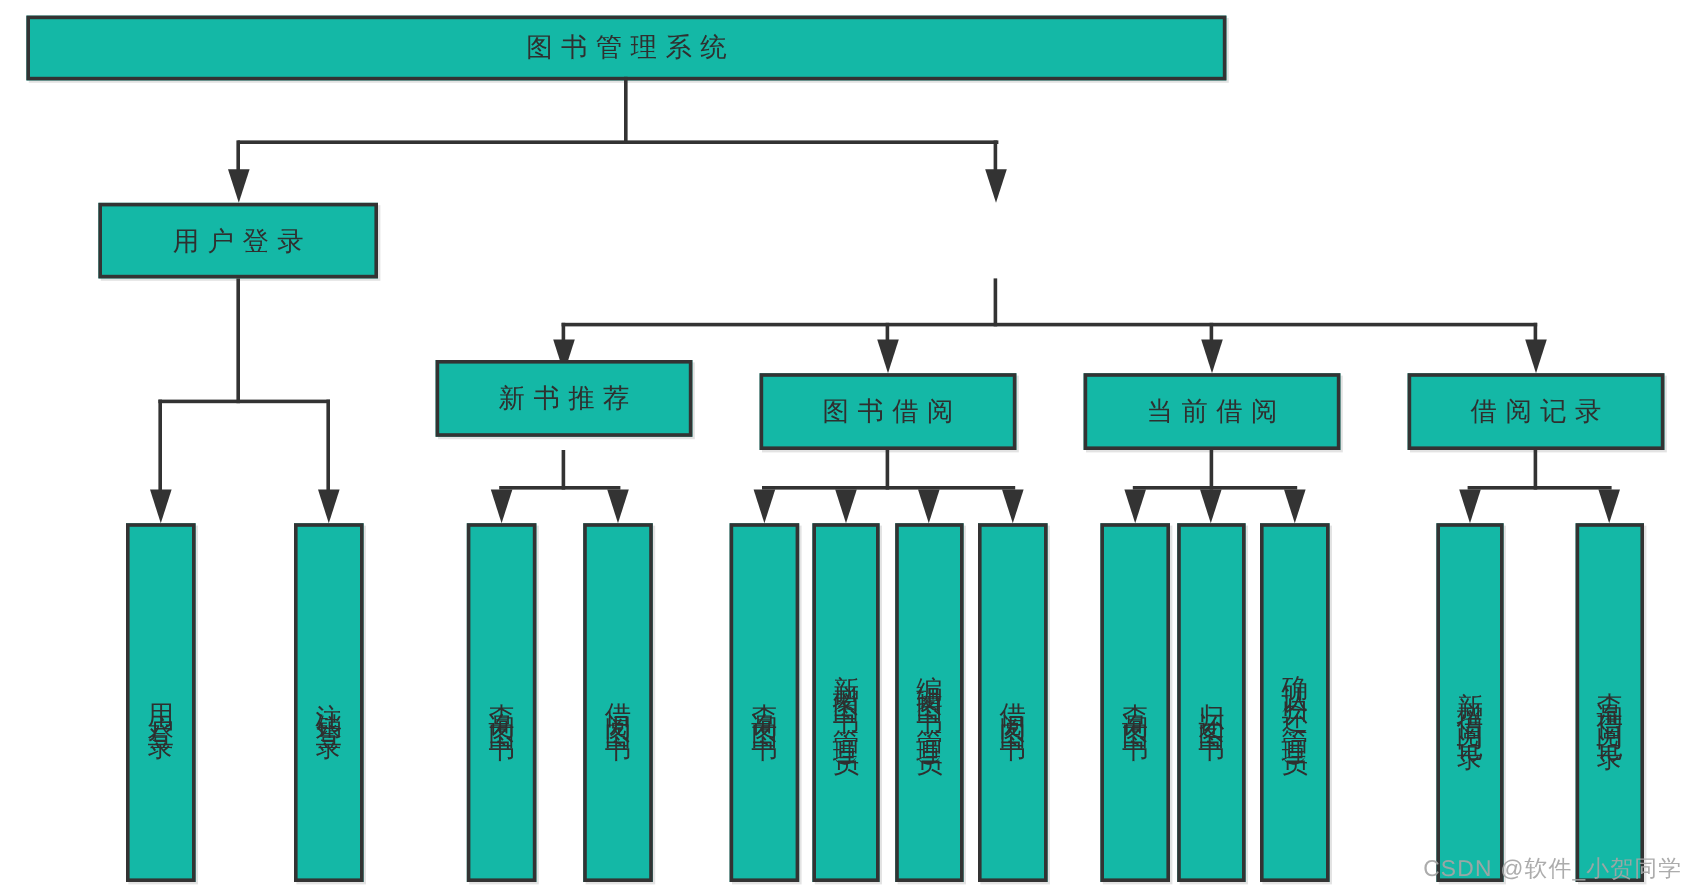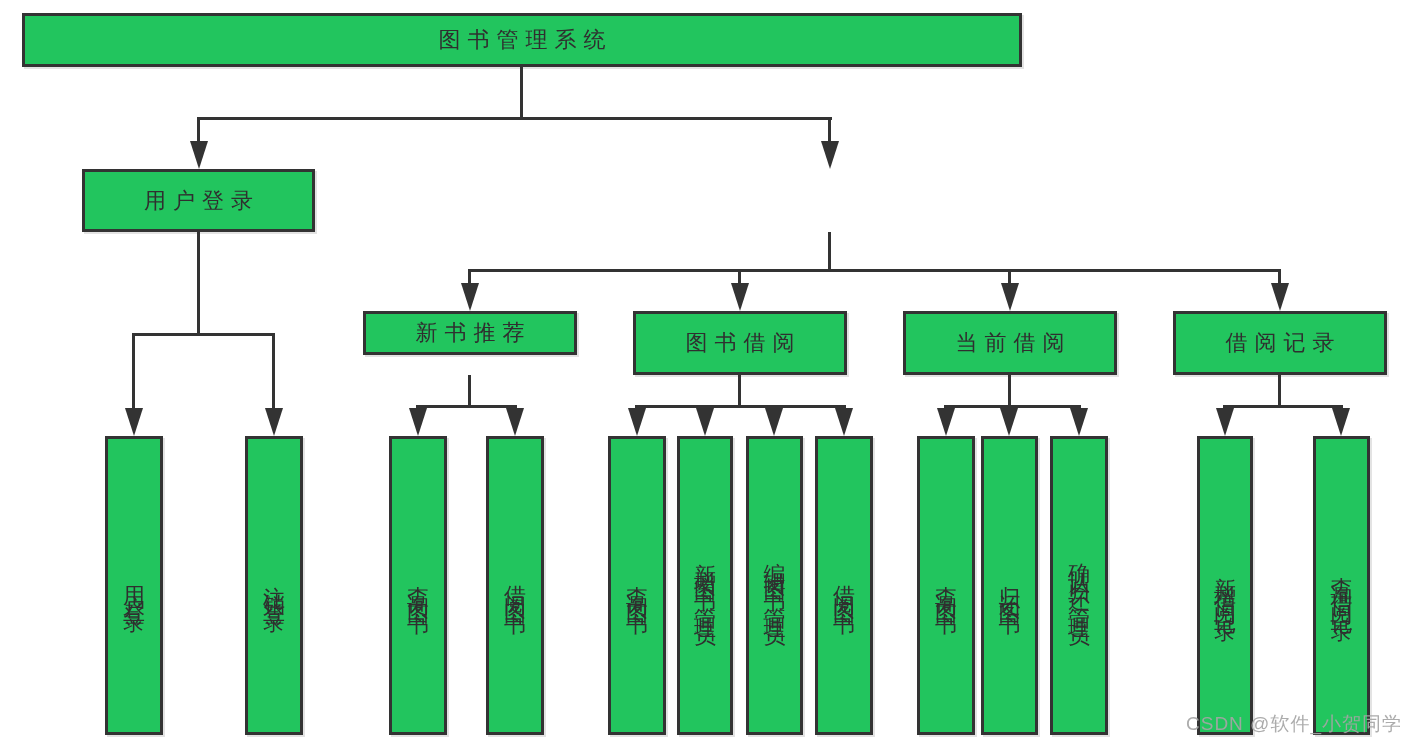--- a/index.html
+++ b/index.html
@@ -7,21 +7,21 @@
     position:relative;
     width:1405px;height:747px;
     background:#ffffff;
     font-family:"Liberation Sans", sans-serif;
     overflow:hidden;
   }
   .box{
     position:absolute;
     box-sizing:border-box;
     border:3px solid #333333;
-    background:#22c55e;
+    background:#14b8a6;
     display:flex;
     align-items:center;
     justify-content:center;
     color:#2f2f2f;
     box-shadow:2px 2px 0 rgba(100,100,100,0.18);
   }
   .box.h span{
     font-size:22px;
     letter-spacing:7px;
     text-indent:7px;
@@ -91,21 +91,21 @@
   <div class="hline" style="left:468px;top:269px;width:813px"></div>
   <div class="vline" style="left:468px;top:269px;height:18px"></div>
   <div class="arrow" style="left:461px;top:283px"></div>
   <div class="vline" style="left:738px;top:269px;height:18px"></div>
   <div class="arrow" style="left:731px;top:283px"></div>
   <div class="vline" style="left:1008px;top:269px;height:18px"></div>
   <div class="arrow" style="left:1001px;top:283px"></div>
   <div class="vline" style="left:1278px;top:269px;height:18px"></div>
   <div class="arrow" style="left:1271px;top:283px"></div>
 
-  <div class="box h" style="left:363px;top:311px;width:214px;height:44px">
+  <div class="box h" style="left:363px;top:300px;width:214px;height:64px">
     <span>新书推荐</span>
   </div>
   <div class="box h" style="left:633px;top:311px;width:214px;height:64px">
     <span>图书借阅</span>
   </div>
   <div class="box h" style="left:903px;top:311px;width:214px;height:64px">
     <span>当前借阅</span>
   </div>
   <div class="box h" style="left:1173px;top:311px;width:214px;height:64px">
     <span>借阅记录</span>

